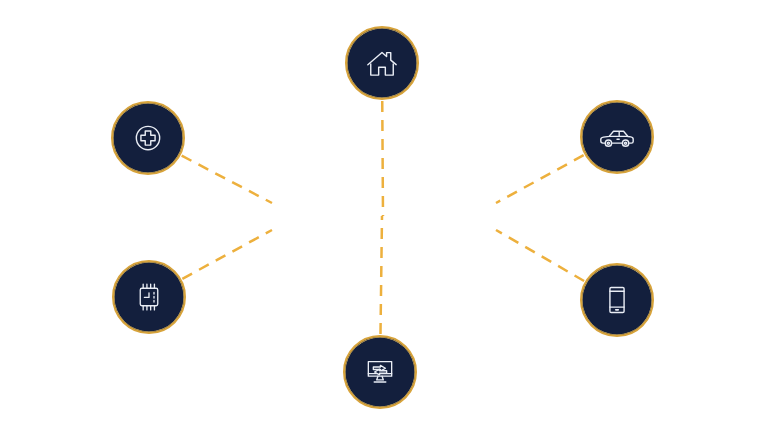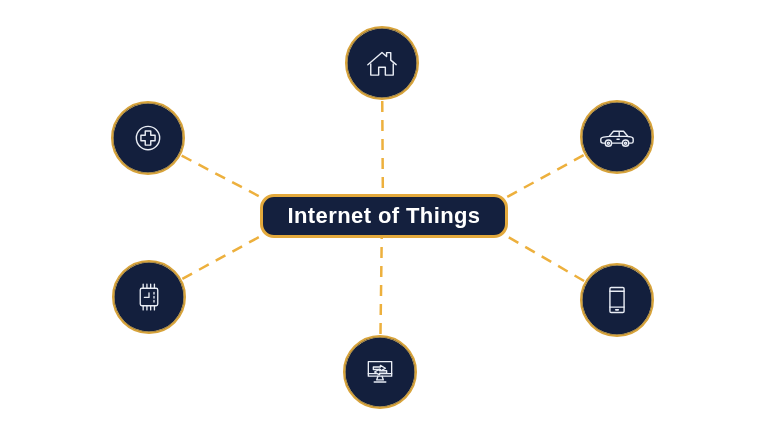--- a/index.html
+++ b/index.html
@@ -71,23 +71,20 @@
     <g stroke="#EDB03D" stroke-width="2.5" stroke-dasharray="11 8" fill="none">
       <path d="M382 63 L383 216"></path>
       <path d="M380 372 L382 216"></path>
       <path d="M148 138 L272 203"></path>
       <path d="M149 297 L272 230"></path>
       <path d="M617 137 L496 203"></path>
       <path d="M617 300 L496 230"></path>
     </g>
   </svg>
 
-  <div class="hub">
-    <span class="hub-label">Internet of Things</span>
-  </div>
 
   <div class="node pos-top-center">
     <span>
       <svg width="40" height="40" viewBox="0 0 48 48" fill="none" stroke="#E9EDF5" stroke-width="1.7" stroke-linejoin="round" stroke-linecap="round">
         <path d="M7 26 L24 11.5 L29.5 16.3 V11.5 H34.5 V20.6 L41 26"></path>
         <path d="M10.5 25 V38.5 H20 V29 H28 V38.5 H37.5 V25"></path>
       </svg>
     </span>
   </div>
 

